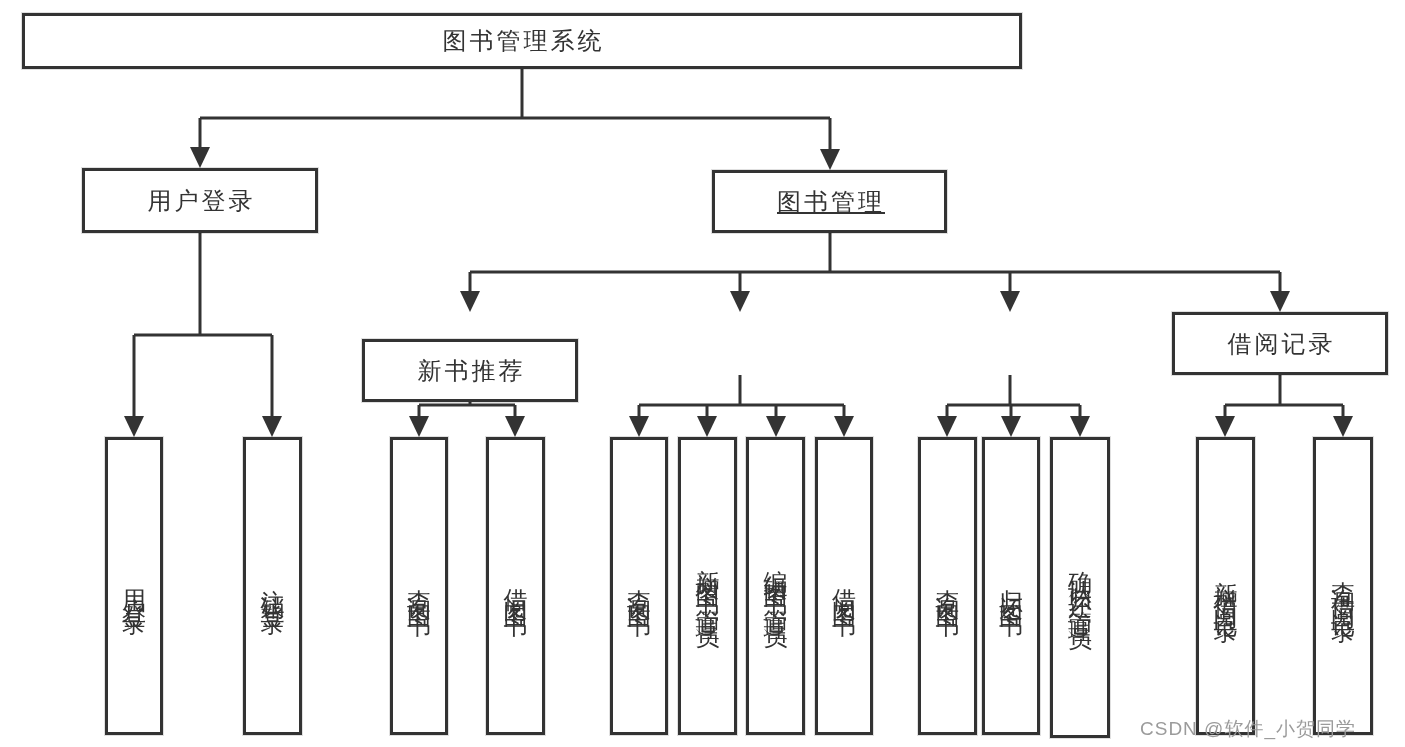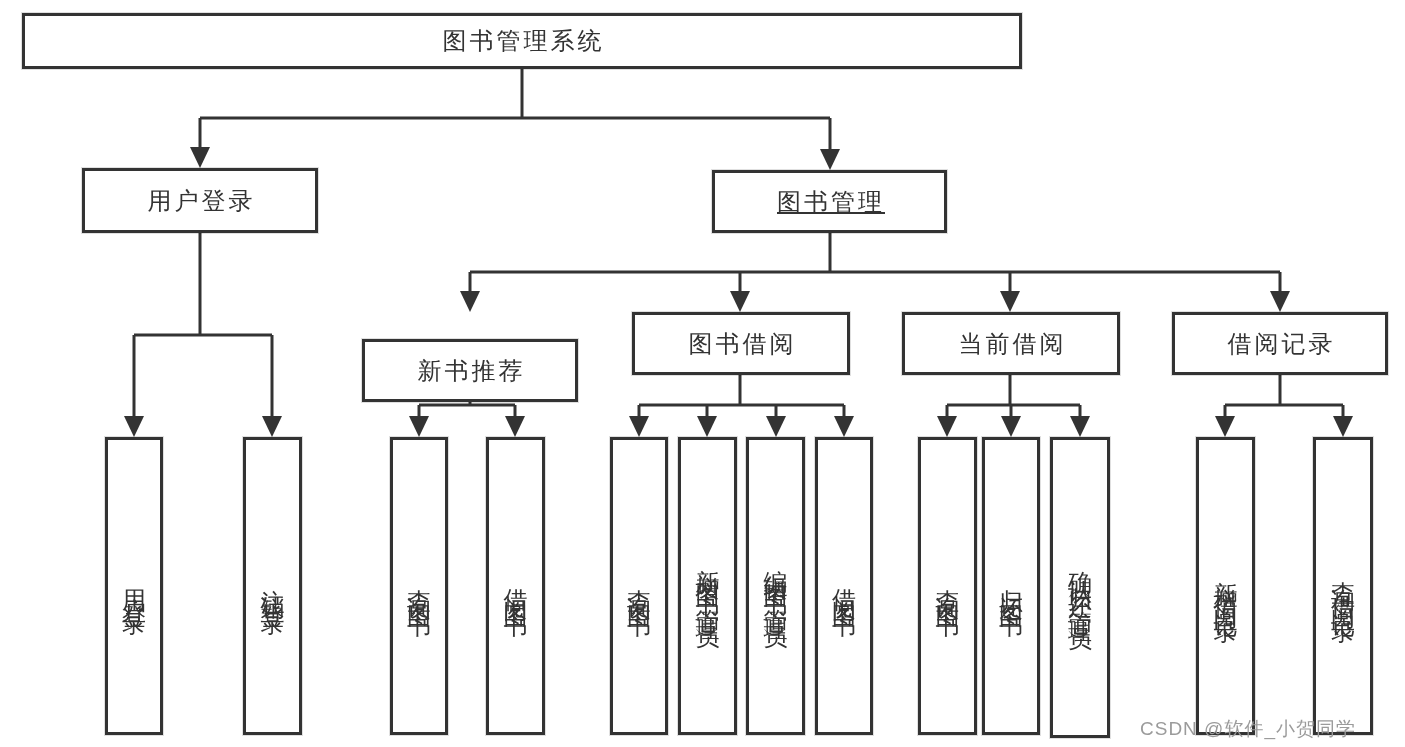--- a/index.html
+++ b/index.html
@@ -114,22 +114,20 @@
       <polygon points="1333,416 1353,416 1343,437"></polygon>
     </g>
   </svg>
 
   <div class="node h-node" style="left:22px; top:13px; width:1000px; height:56px;">图书管理系统</div>
 
   <div class="node h-node" style="left:82px; top:168px; width:236px; height:65px;">用户登录</div>
   <div class="node h-node" style="left:712px; top:170px; width:235px; height:63px;text-decoration:underline;">图书管理</div>
 
   <div class="node h-node" style="left:362px; top:312px; width:216px; height:63px;margin-top:27px;">新书推荐</div>
-  <div class="node h-node" style="left:632px; top:312px; width:218px; height:63px;">图书借阅</div>
-  <div class="node h-node" style="left:902px; top:312px; width:218px; height:63px;">当前借阅</div>
   <div class="node h-node" style="left:1172px; top:312px; width:216px; height:63px;">借阅记录</div>
 
   <div class="node v-node" style="left:105px; top:437px; width:58px; height:298px;">
     <span>用户登录</span>
   </div>
   <div class="node v-node" style="left:243px; top:437px; width:59px; height:298px;">
     <span>注销登录</span>
   </div>
 
   <div class="node v-node" style="left:390px; top:437px; width:58px; height:298px;">

